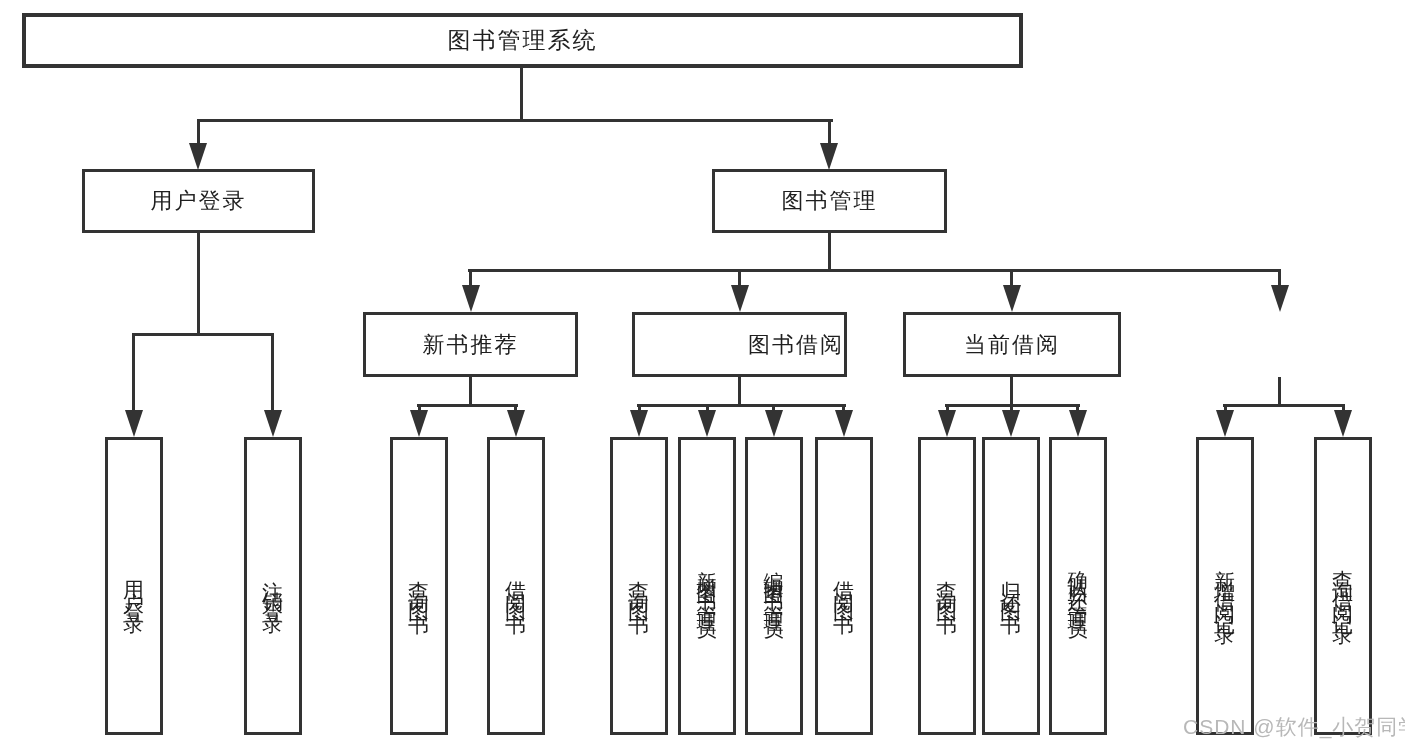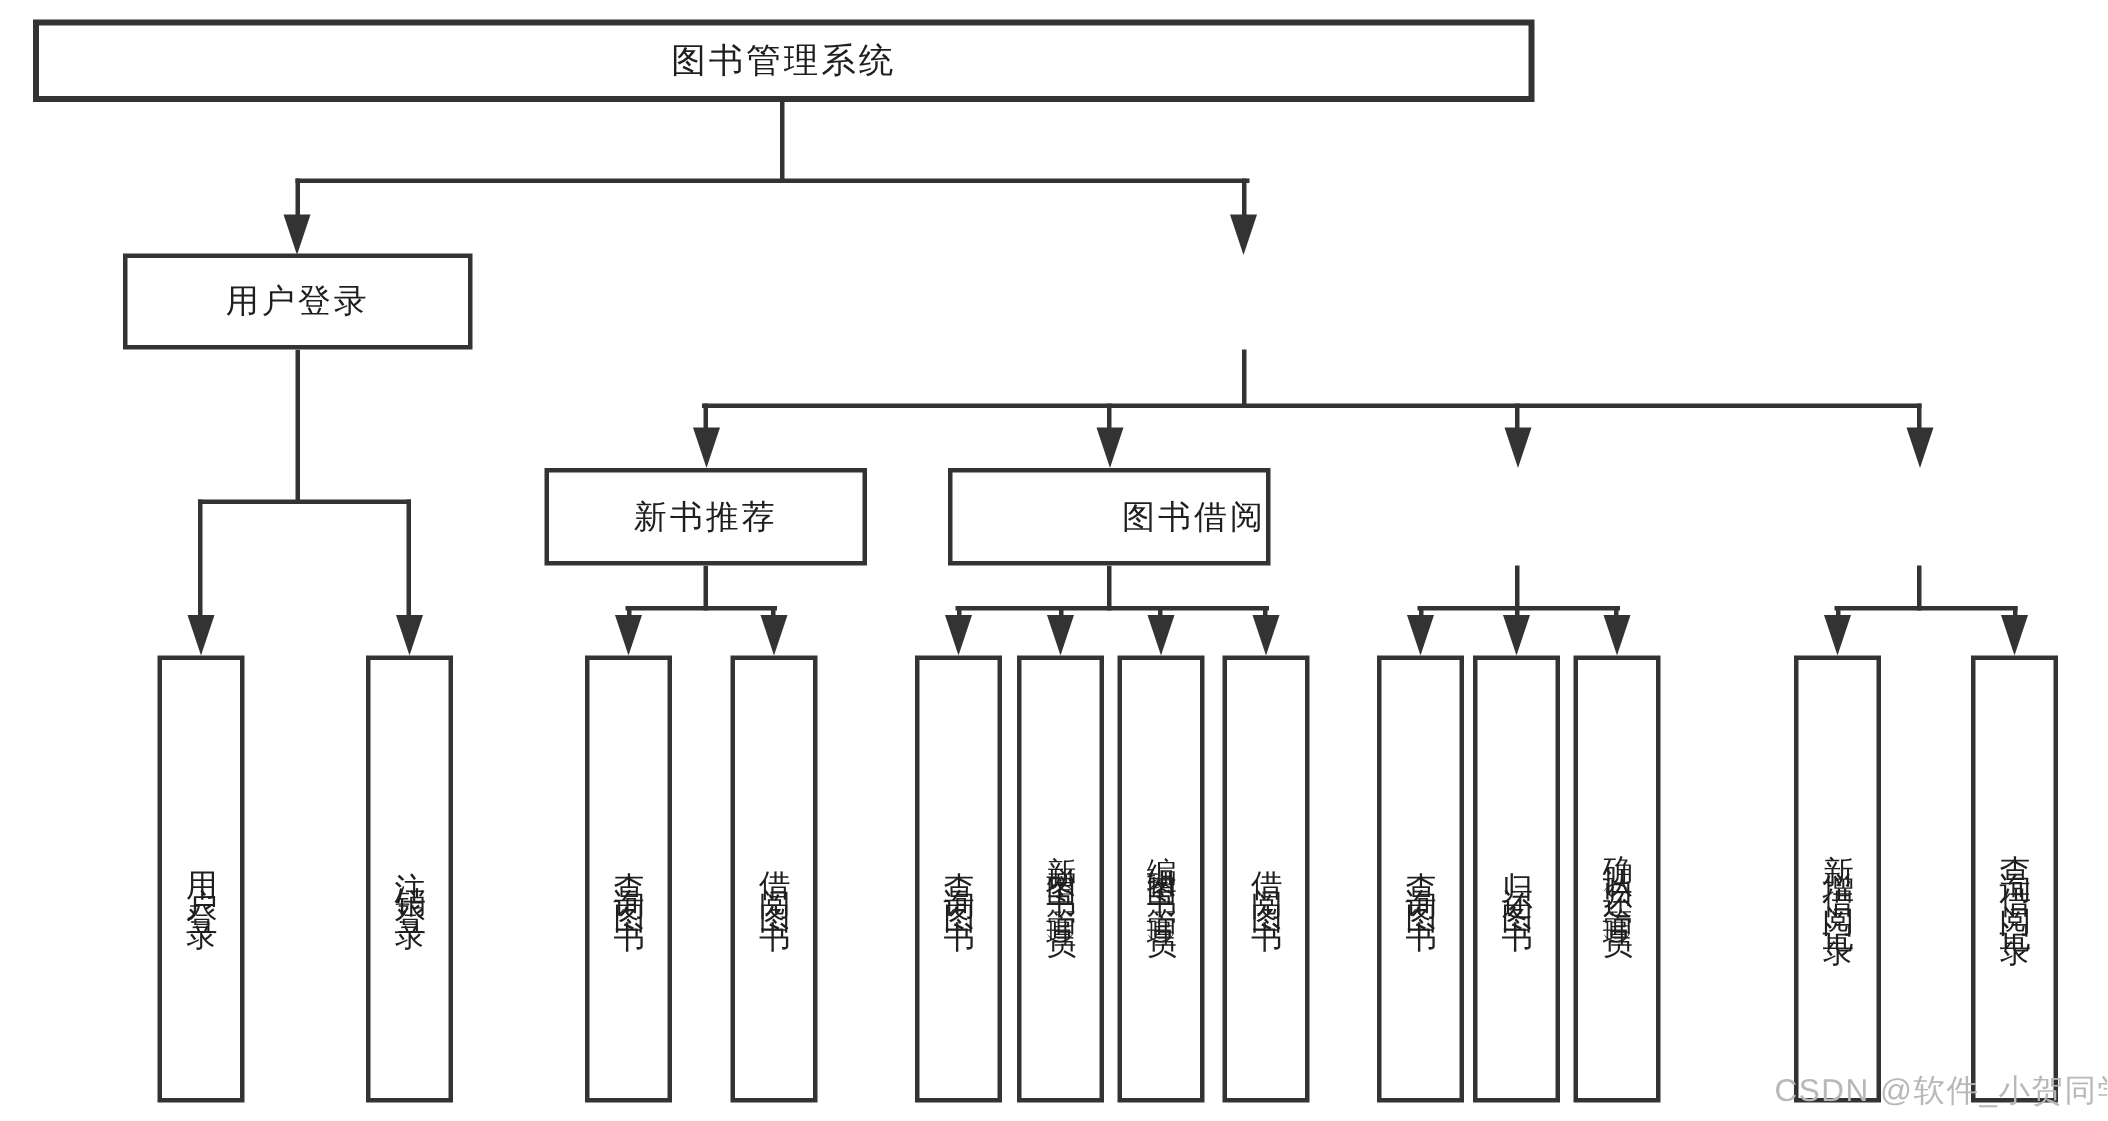--- a/index.html
+++ b/index.html
@@ -115,26 +115,32 @@
   <div class="v" style="left:1342px;top:404px;height:12px;"></div>
   <div class="tri" style="left:1334px;top:410px;"></div>
 
   <div class="box root" style="left:22px;top:13px;width:1001px;height:55px;">
     <span>图书管理系统</span>
   </div>
 
   <div class="box" style="left:82px;top:169px;width:233px;height:64px;">
     <span>用户登录</span>
   </div>
+  <div class="box" style="left:712px;top:169px;width:235px;height:64px;">
+    <span>图书管理</span>
+  </div>
 
   <div class="box" style="left:363px;top:312px;width:215px;height:65px;">
     <span>新书推荐</span>
   </div>
   <div class="box" style="left:632px;top:312px;width:215px;height:65px;justify-content:flex-end;">
     <span>图书借阅</span>
+  </div>
+  <div class="box" style="left:903px;top:312px;width:218px;height:65px;">
+    <span>当前借阅</span>
   </div>
 
   <div class="vbox" style="left:105px;top:437px;width:58px;height:298px;">
     <span class="vlabel">用户登录</span>
   </div>
   <div class="vbox" style="left:244px;top:437px;width:58px;height:298px;">
     <span class="vlabel">注销登录</span>
   </div>
 
   <div class="vbox" style="left:390px;top:437px;width:58px;height:298px;">

